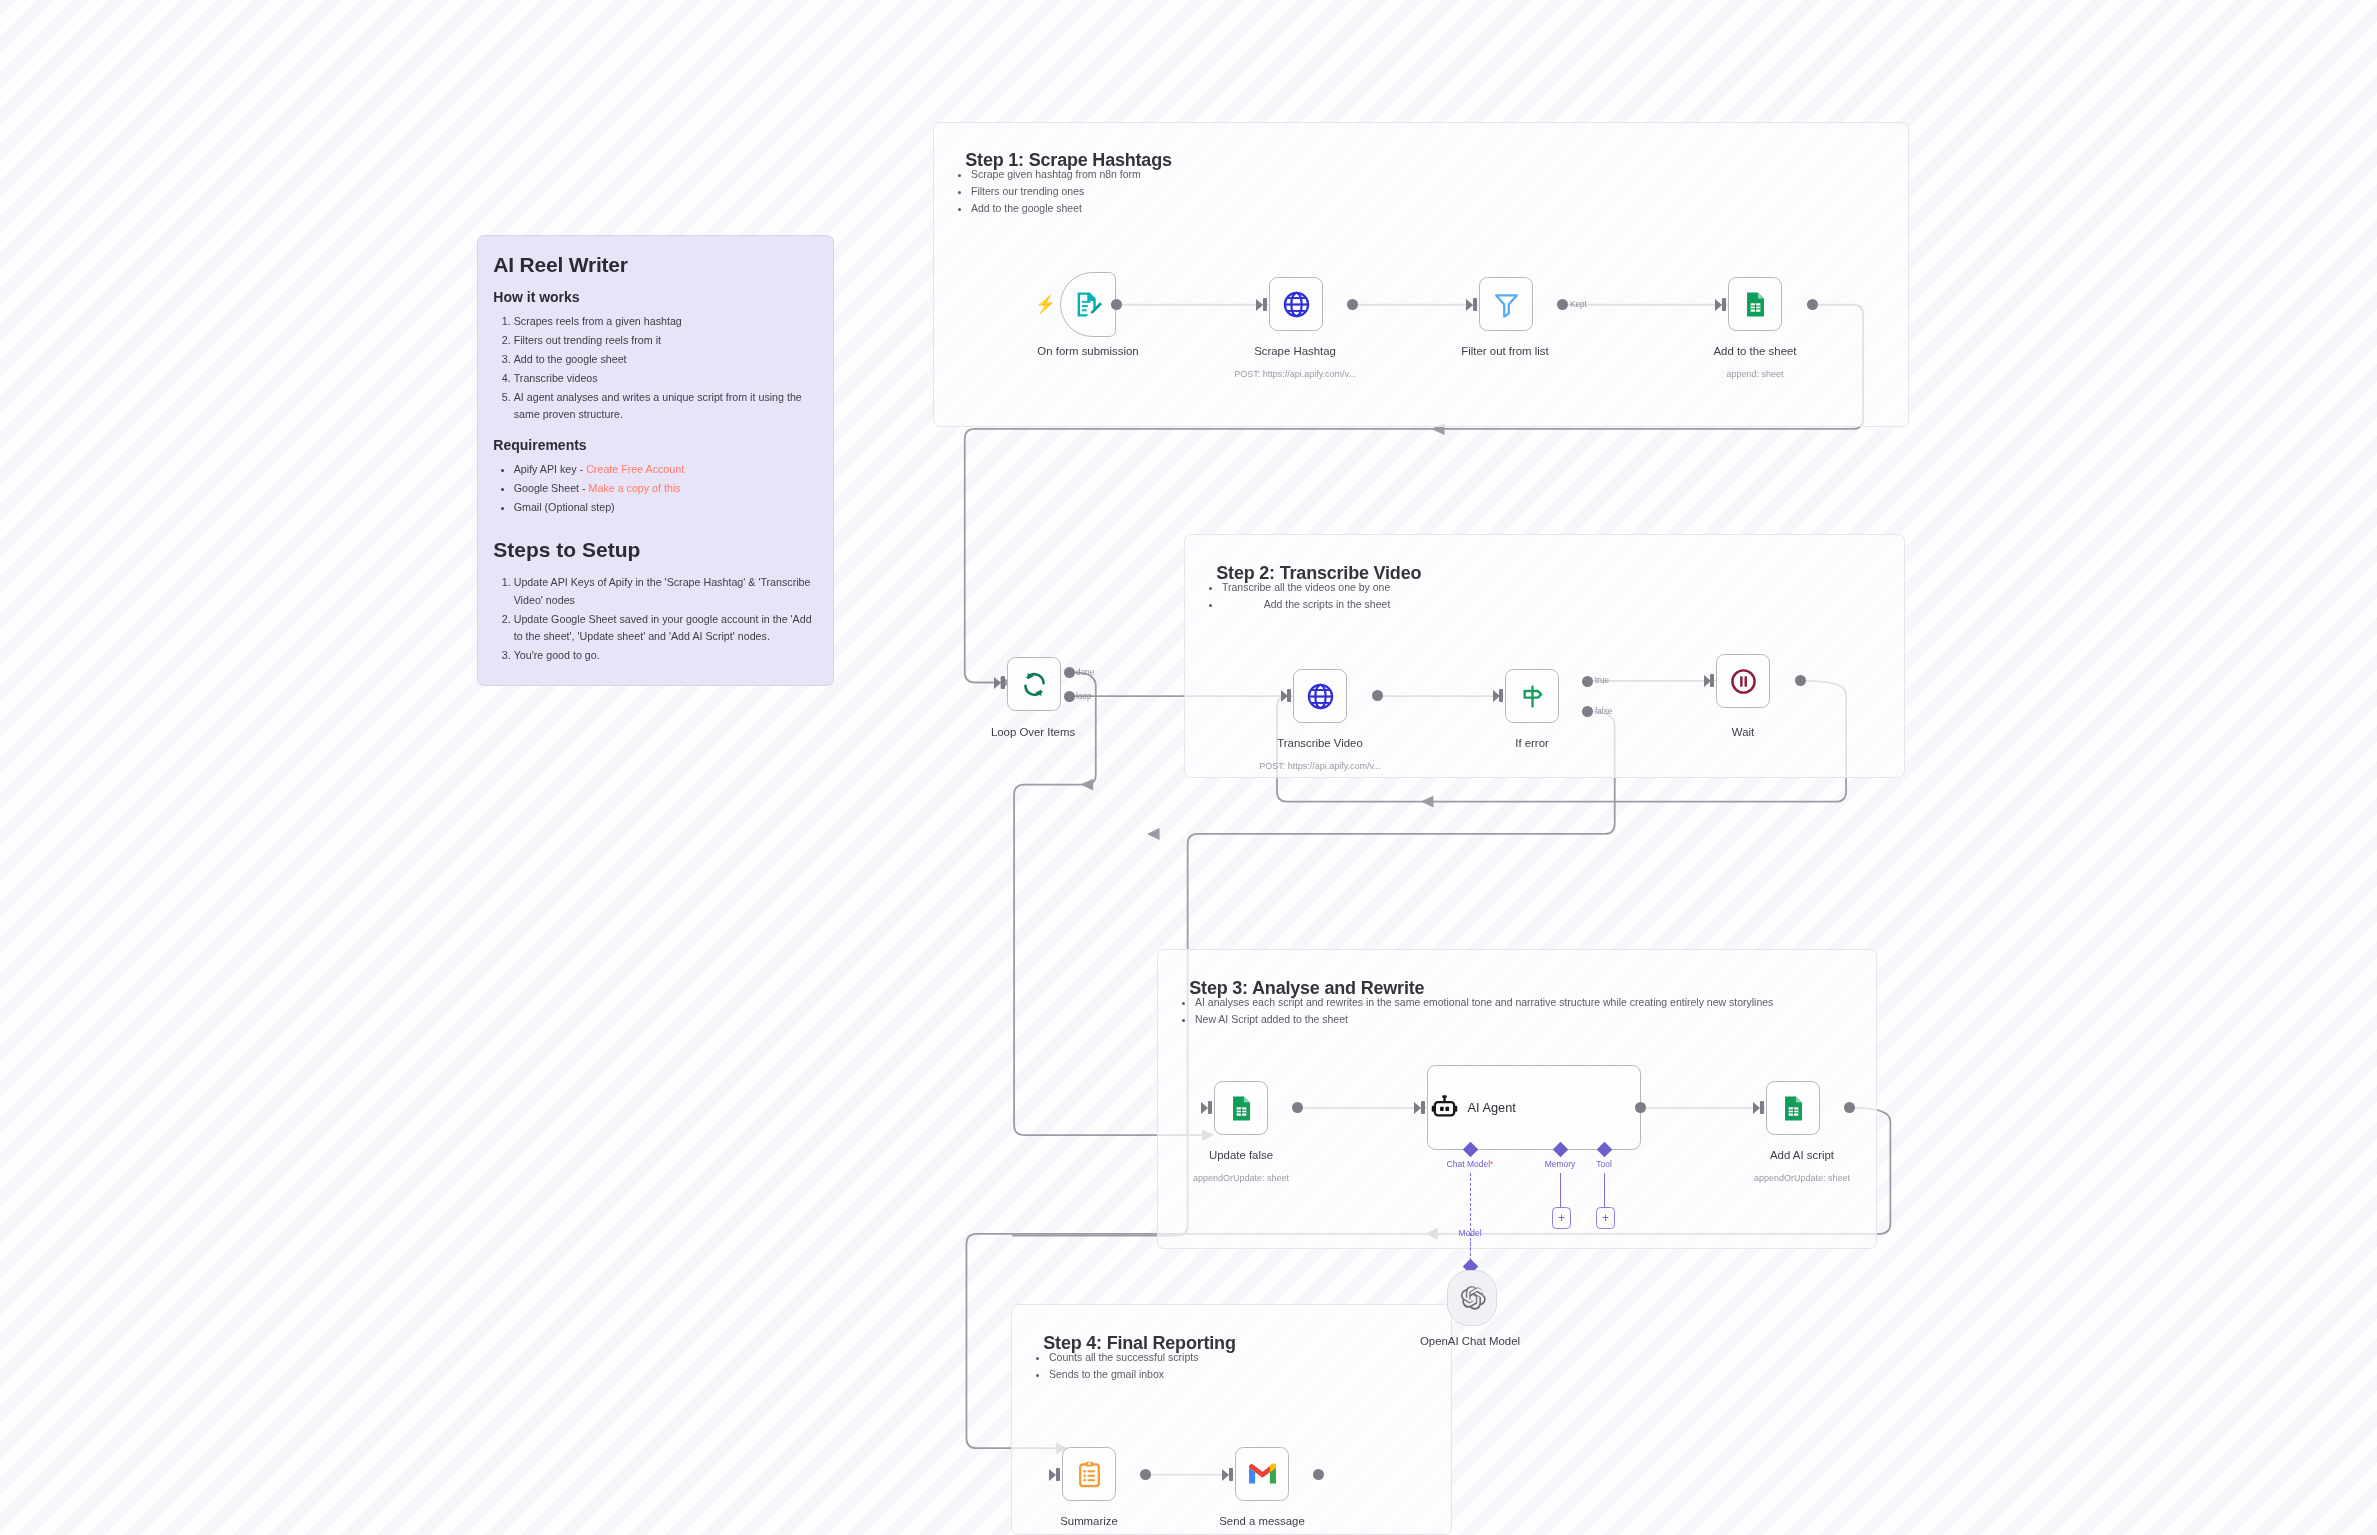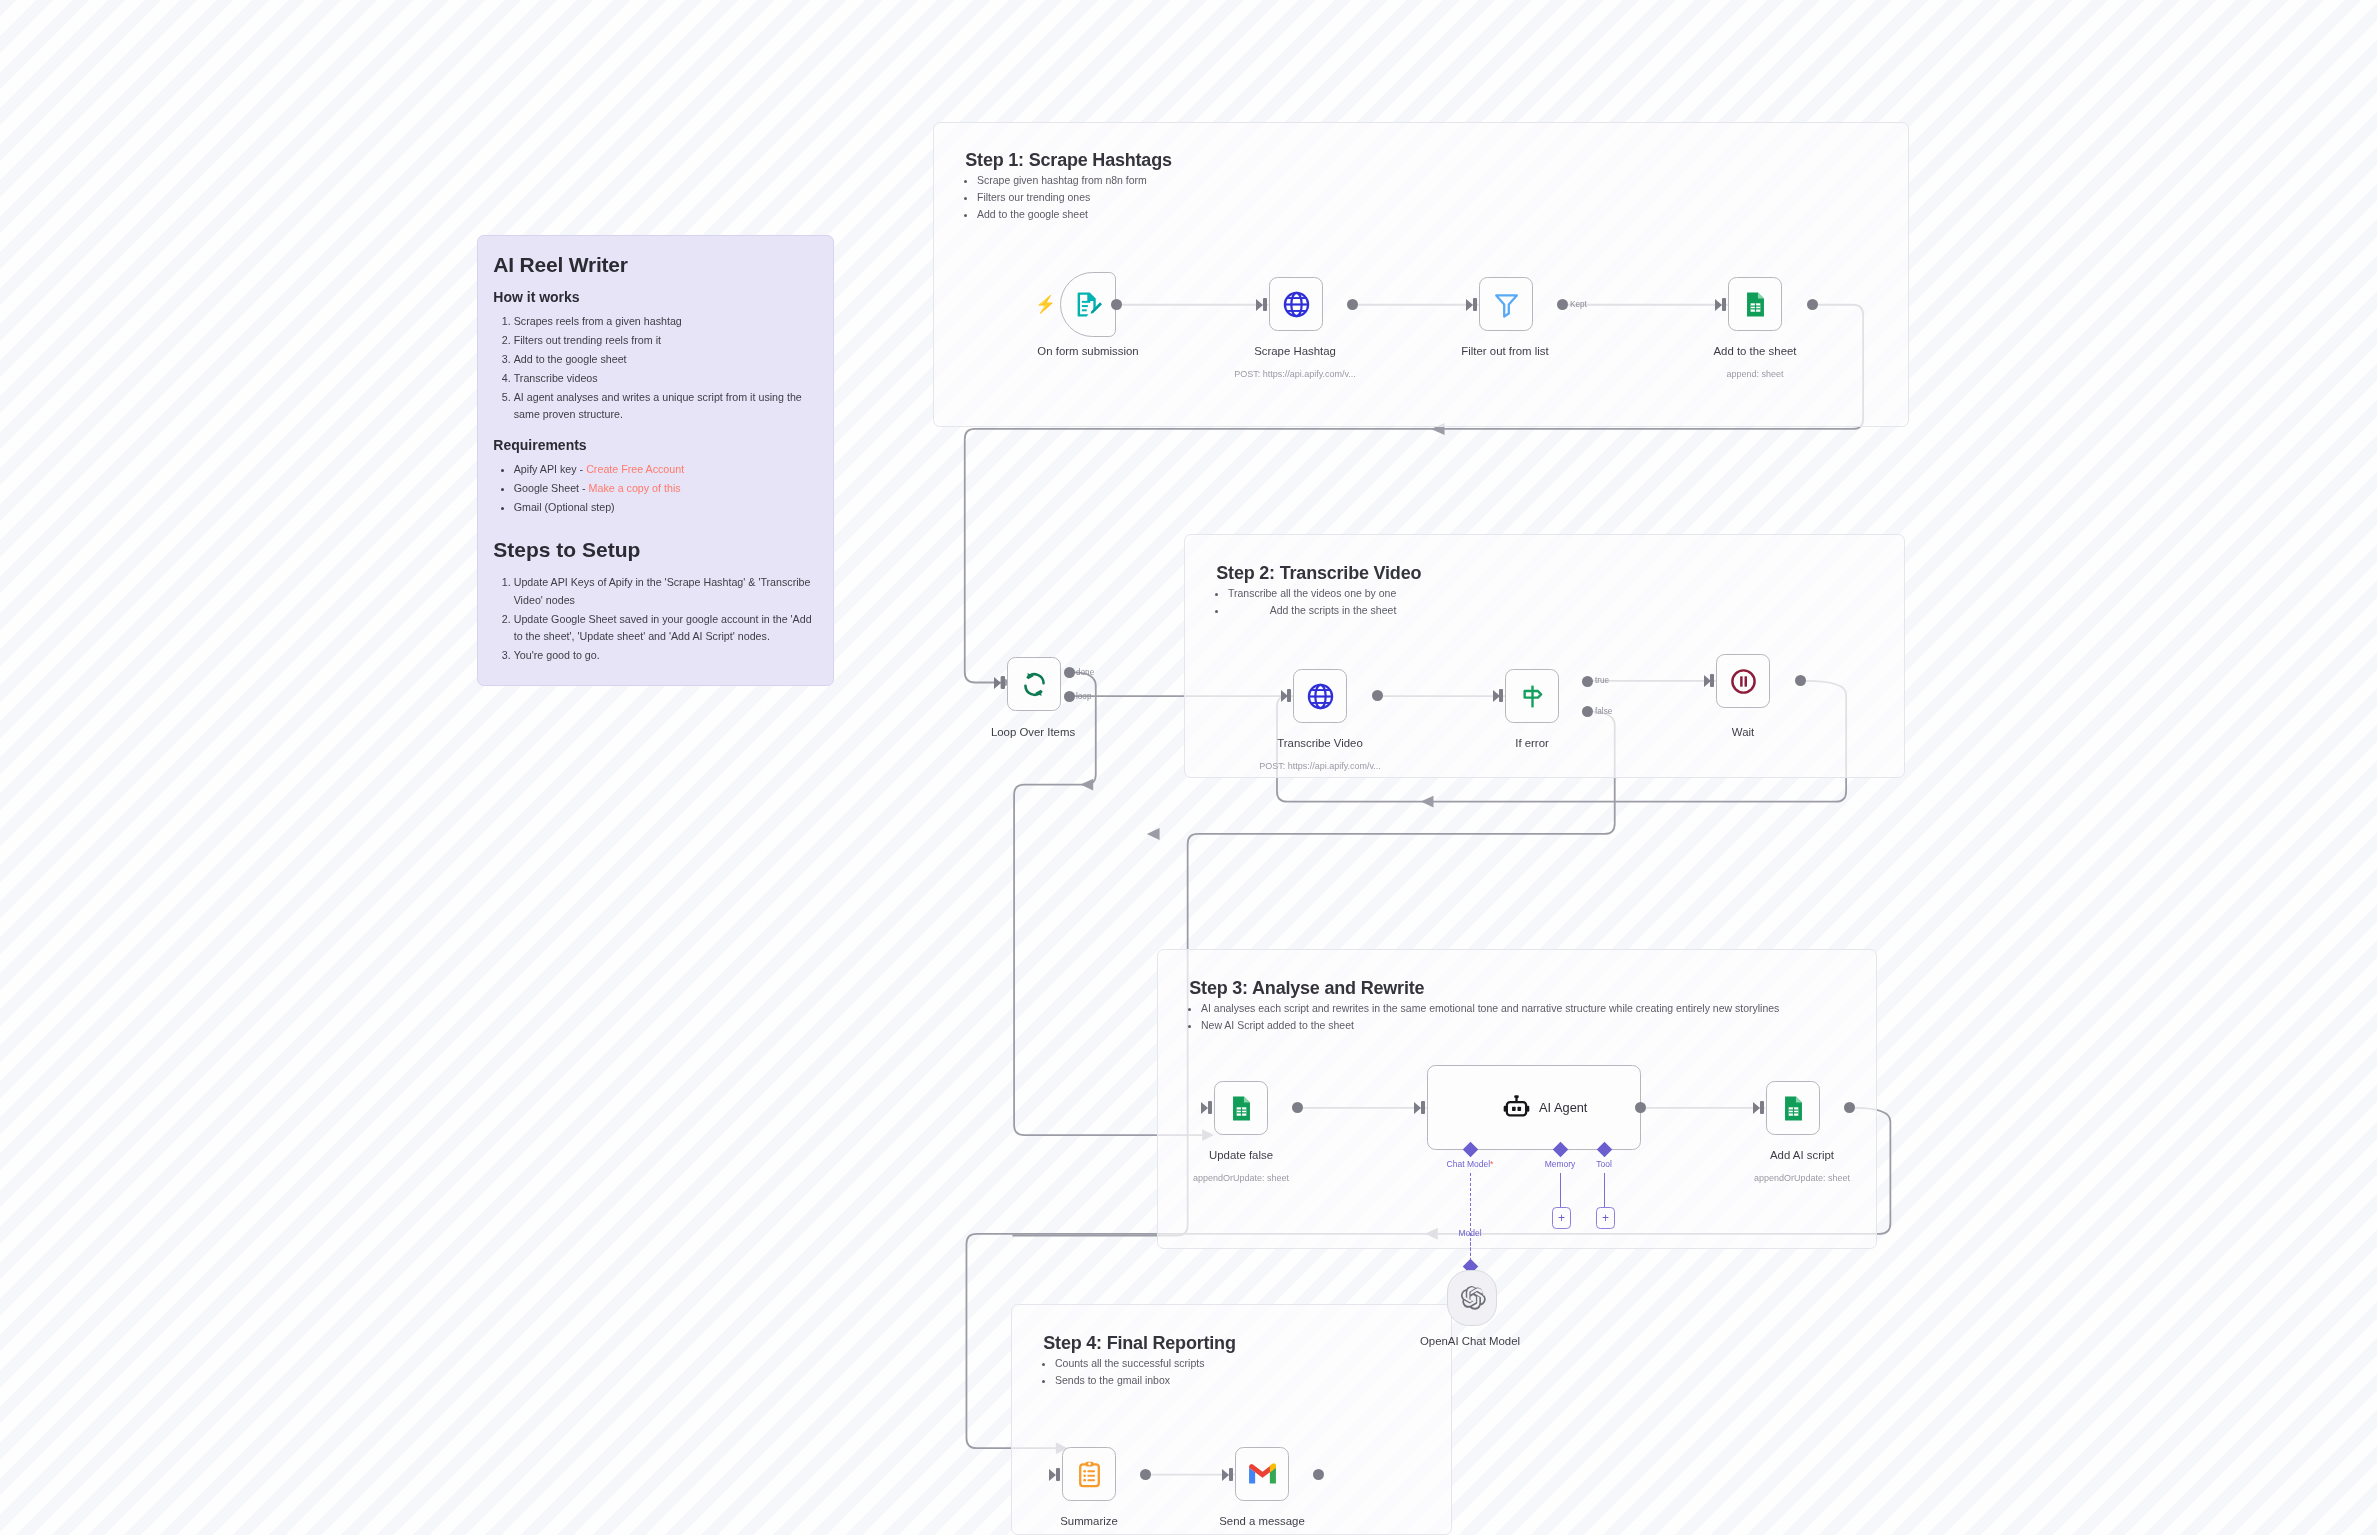--- a/index.html
+++ b/index.html
@@ -45,21 +45,21 @@
   .panel{
     background:rgba(252,252,253,.72);
     border:0.9px solid #e4e6ec;
     border-radius:6.8px;
     box-sizing:border-box;
   }
   .panel h3{
     margin:16px;font-size:18px;font-weight:700;color:#34343c;letter-spacing:-0.2px;
     position:absolute;
   }
-  .panel ul{margin:8px;padding-left:18px;position:absolute;}
+  .panel ul{margin:2px;padding-left:18px;position:absolute;}
   .panel ul li{font-size:10.5px;line-height:1.62;color:#5b5b66;}
 
   
   .node{
     position:absolute;
     background:#fdfdfd;
     border:1.2px solid #b6b6bd;
     border-radius:8.5px;
     box-sizing:border-box;
     display:flex;align-items:center;justify-content:center;
@@ -331,21 +331,21 @@
     <line x1="8" y1="13.3" x2="16" y2="13.3" stroke="#0f9d58" stroke-width="1"></line>
     <line x1="8" y1="15.6" x2="16" y2="15.6" stroke="#0f9d58" stroke-width="1"></line>
   </svg>
 </div>
 <div class="dot" style="left:1292px;top:1102px;"></div>
 <div class="nlabel" style="left:1241px;top:1149px;">Update false</div>
 <div class="nsub" style="left:1241px;top:1173px;">appendOrUpdate: sheet</div>
 
 <div class="inbar" style="left:1421px;top:1101px;"></div>
 <div class="inarrow" style="left:1414px;top:1102px;"></div>
-<div class="node wide" style="left:1427px;top:1065px;width:214px;height:85px;padding-left:21px;justify-content:center;">
+<div class="node wide" style="left:1427px;top:1065px;width:214px;height:85px;padding-left:2px;">
   <svg width="29" height="29" viewBox="0 0 24 24">
     <rect x="4" y="7.5" width="16" height="11" rx="2.6" fill="none" stroke="#17171b" stroke-width="1.9"></rect>
     <rect x="8.3" y="11.4" width="3" height="3.4" rx=".6" fill="#17171b"></rect>
     <rect x="12.8" y="11.4" width="3" height="3.4" rx=".6" fill="#17171b"></rect>
     <line x1="12" y1="3.3" x2="12" y2="7.5" stroke="#17171b" stroke-width="1.9"></line>
     <rect x="10.1" y="1.8" width="3.8" height="2.4" rx="1" fill="#17171b"></rect>
     <rect x="1.4" y="10.5" width="2.1" height="5" rx="1" fill="#17171b"></rect>
     <rect x="20.5" y="10.5" width="2.1" height="5" rx="1" fill="#17171b"></rect>
   </svg>
   <span class="agentlabel">AI Agent</span>

